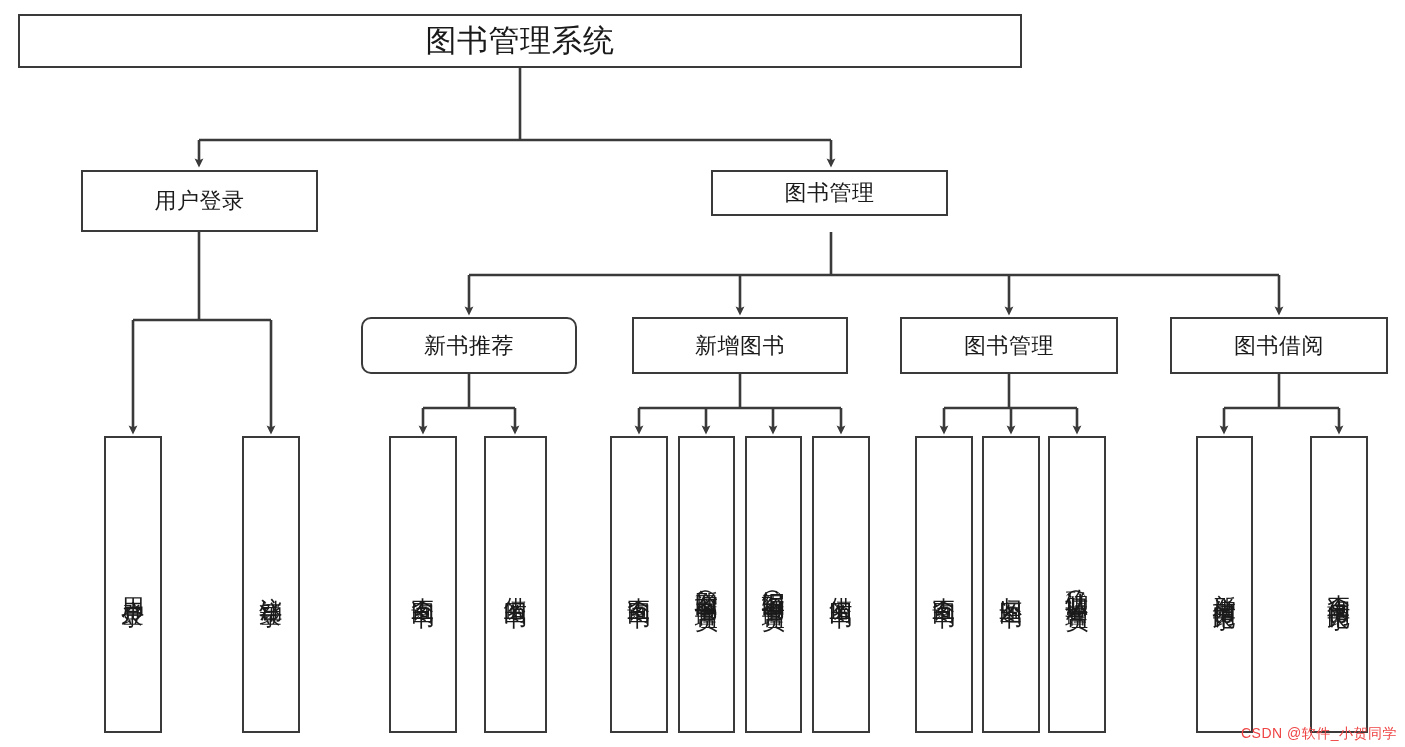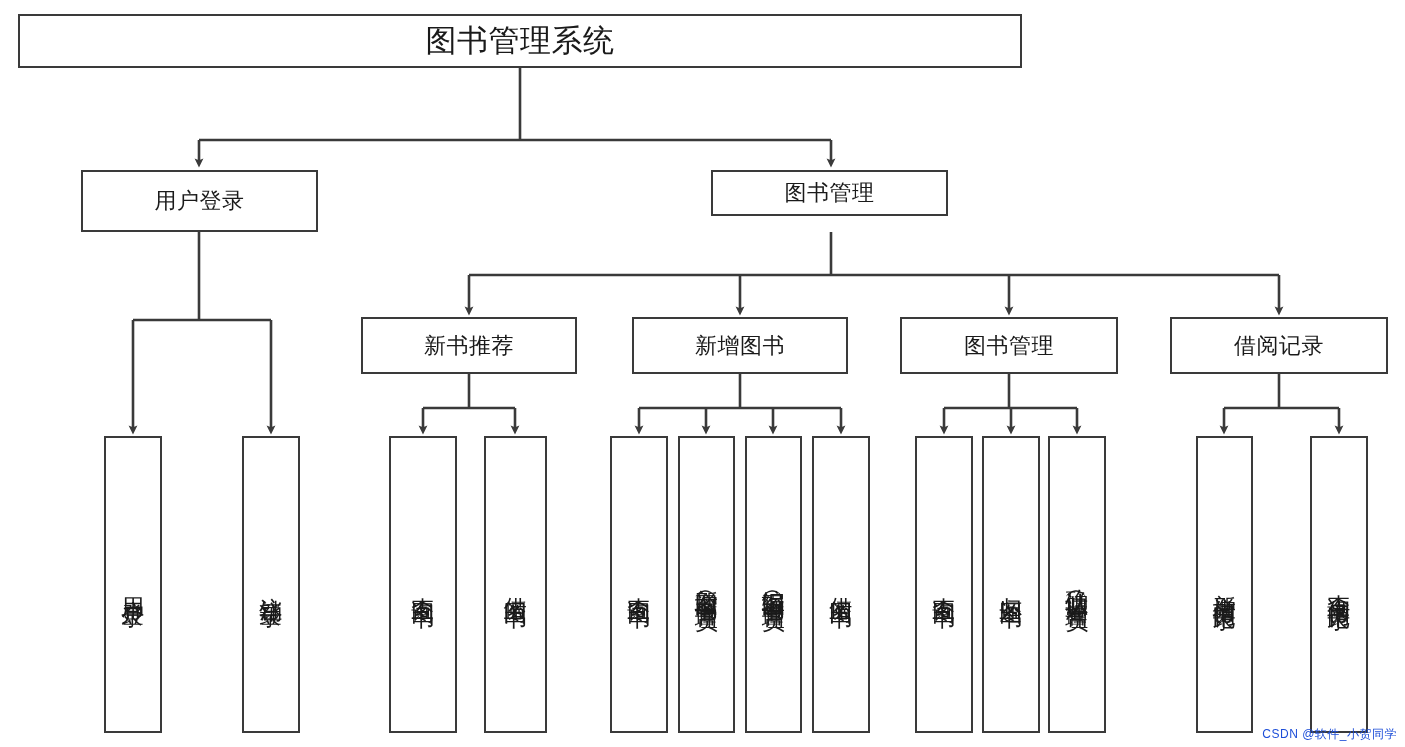--- a/index.html
+++ b/index.html
@@ -57,22 +57,22 @@
     font-size: 23px;
     line-height: 1.15;
     letter-spacing: 3px;
     white-space: normal;
     max-height: 270px;
   }
   .watermark {
     position: absolute;
     right: 8px;
     bottom: 4px;
-    font-size: 12px;
-    color: #1d4ed8;
+    font-size: 14px;
+    color: #ef4444;
     letter-spacing: 0.5px;
     white-space: nowrap;
     pointer-events: none;
   }
 </style>
 </head>
 <body>
 
 <div id="diagram-root">
 
@@ -130,31 +130,31 @@
     <span class="node-label">图书管理系统</span>
   </div>
 
   <div class="node horizontal" style="left:81px; top:170px; width:237px; height:62px;">
     <span class="node-label">用户登录</span>
   </div>
   <div class="node horizontal" style="left:711px; top:170px; width:237px; height:46px;">
     <span class="node-label">图书管理</span>
   </div>
 
-  <div class="node horizontal" style="left:361px; top:317px; width:216px; height:57px;">
+  <div class="node horizontal" style="left:361px; top:317px; width:216px; height:57px;border-radius:10px;">
     <span class="node-label">新书推荐</span>
   </div>
   <div class="node horizontal" style="left:632px; top:317px; width:216px; height:57px;">
     <span class="node-label">新增图书</span>
   </div>
   <div class="node horizontal" style="left:900px; top:317px; width:218px; height:57px;">
     <span class="node-label">图书管理</span>
   </div>
   <div class="node horizontal" style="left:1170px; top:317px; width:218px; height:57px;">
-    <span class="node-label">借阅记录</span>
+    <span class="node-label">图书借阅</span>
   </div>
 
   <div class="node vertical" style="left:104px; top:436px; width:58px; height:297px;">
     <span class="node-label">用户登录</span>
   </div>
   <div class="node vertical" style="left:242px; top:436px; width:58px; height:297px;">
     <span class="node-label">注销登录</span>
   </div>
 
   <div class="node vertical" style="left:389px; top:436px; width:68px; height:297px;">

